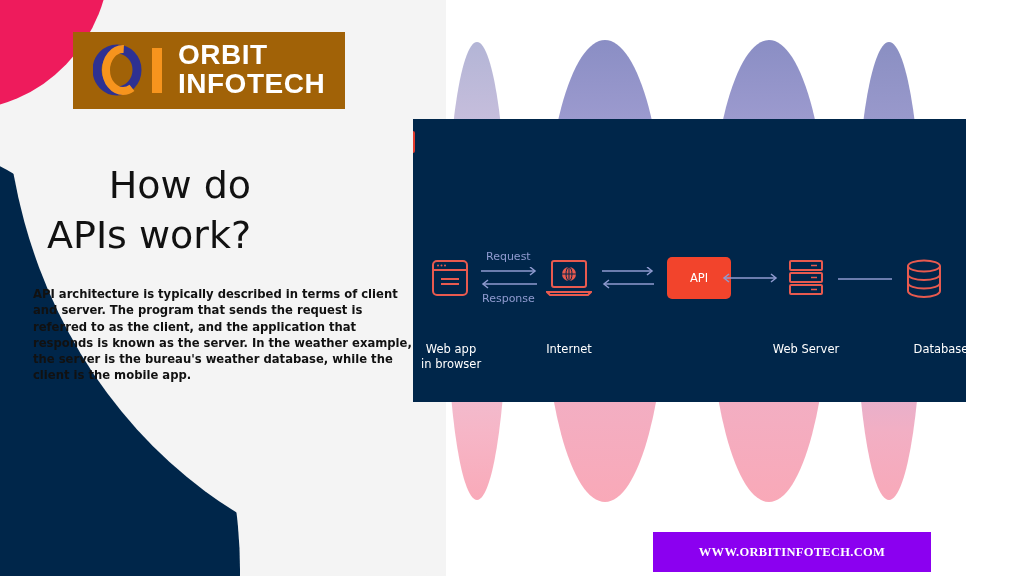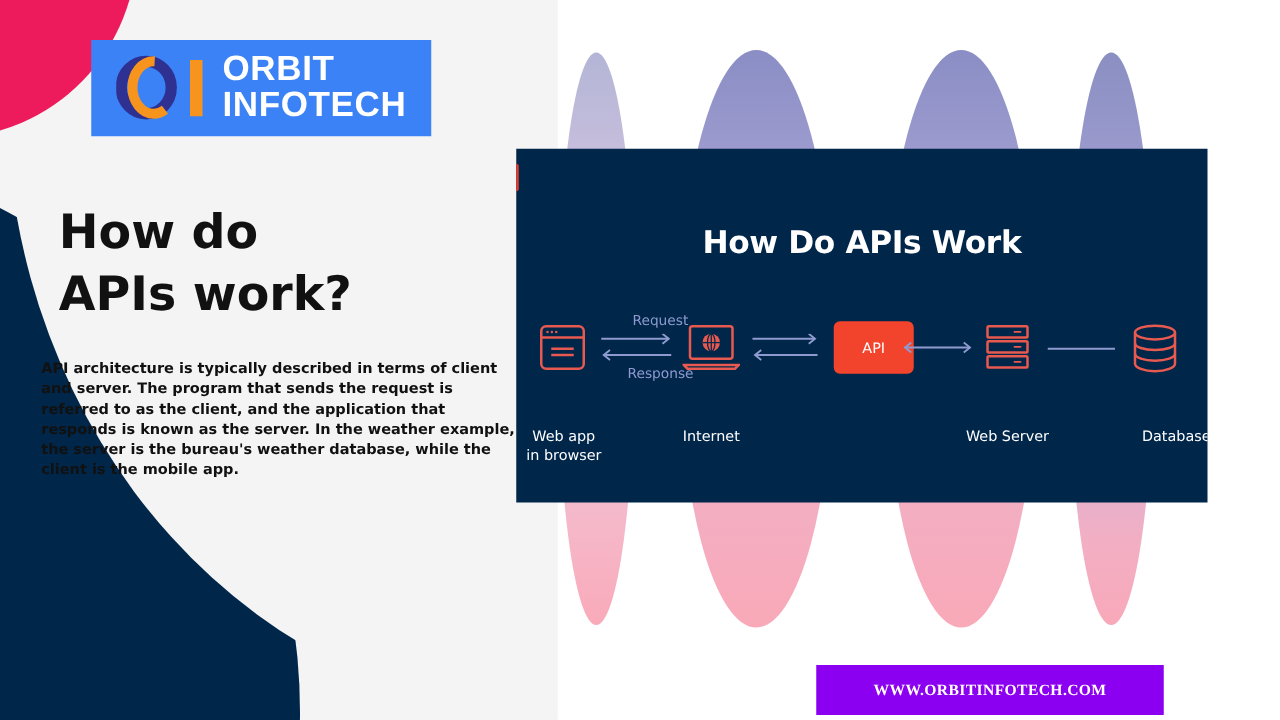--- a/index.html
+++ b/index.html
@@ -18,33 +18,33 @@
       position: absolute; left: -620px; top: 120px; width: 860px; height: 900px;
       border-radius: 50%; background: #00264a;
     }
     .light-overlay {
       position: absolute; left: 5px; top: -420px; width: 900px; height: 995px;
       border-radius: 50%; background: #f4f4f4;
     }
 
     .logo-box {
       position: absolute; left: 73px; top: 32px; width: 272px; height: 77px;
-      background: #3b82f6; display: flex; align-items: center;
+      background: #a16207; display: flex; align-items: center;
     }
     .logo-mark { position: absolute; left: 20px; top: 10px; width: 80px; height: 56px; }
     .logo-text {
       position: absolute; left: 105px; top: 8px;
       font-family: "Liberation Sans", sans-serif; font-weight: bold;
       color: #ffffff; font-size: 28px; line-height: 29px; letter-spacing: 0.5px;
     }
 
     .heading {
       position: absolute; left: 47px; top: 160px;
-      font-family: "DejaVu Sans", sans-serif; font-weight: bold;
-      font-size: 38px; line-height: 50px; color: #111111;
+      font-family: "DejaVu Sans", sans-serif; font-weight: normal;
+      font-size: 38px; line-height: 50px; color: #111111; text-align: right;
     }
 
     .body-text {
       position: absolute; left: 33px; top: 286px; width: 380px;
       font-family: "DejaVu Sans", sans-serif; font-weight: bold;
       font-size: 11.6px; line-height: 16.3px; color: #111111;
     }
 
     .ellipse {
       position: absolute; border-radius: 50%;
@@ -71,21 +71,20 @@
     }
     .node { position: absolute; }
     .node svg { display: block; }
     .node-label {
       position: absolute; font-family: "DejaVu Sans", sans-serif; font-size: 11.5px; line-height: 15px;
       color: #ffffff; text-align: center; white-space: nowrap; margin-top: 32px;
     }
     .arrow-label {
       position: absolute; font-family: "DejaVu Sans", sans-serif; font-size: 11px; color: #8f9bd0;
       white-space: nowrap;
-      margin-left: 20px;
     }
     .api-box {
       position: absolute; left: 254px; top: 138px; width: 64px; height: 42px;
       background: #f2442c; border-radius: 5px; color: #ffffff;
       font-family: "DejaVu Sans", sans-serif; font-size: 11.5px;
       display: flex; align-items: center; justify-content: center;
     }
 
     .url-button {
       position: absolute; left: 653px; top: 532px; width: 278px; height: 40px;
@@ -124,21 +123,20 @@
 
 <div class="heading">
   <div>How do</div>
   <div>APIs work?</div>
 </div>
 
 <p class="body-text">API architecture is typically described in terms of client and server. The program that sends the request is referred to as the client, and the application that responds is known as the server. In the weather example, the server is the bureau's weather database, while the client is the mobile app.</p>
 
 <div class="diagram">
   <div class="red-tab"></div>
-  <div class="diagram-title">How Do APIs Work</div>
 
   <div class="node" style="left:18px; top:140px;">
     <svg width="38" height="38" viewBox="0 0 38 38">
       <rect x="2" y="2" width="34" height="34" rx="4" fill="none" stroke="#e85a4f" stroke-width="2"></rect>
       <line x1="2" y1="11" x2="36" y2="11" stroke="#e85a4f" stroke-width="2"></line>
       <circle cx="7" cy="6.5" r="1" fill="#e85a4f"></circle>
         <circle cx="10.5" cy="6.5" r="1" fill="#e85a4f"></circle>
         <circle cx="14" cy="6.5" r="1" fill="#e85a4f"></circle>
       <line x1="10" y1="20" x2="28" y2="20" stroke="#e85a4f" stroke-width="2"></line>
       <line x1="10" y1="25" x2="28" y2="25" stroke="#e85a4f" stroke-width="2"></line>

